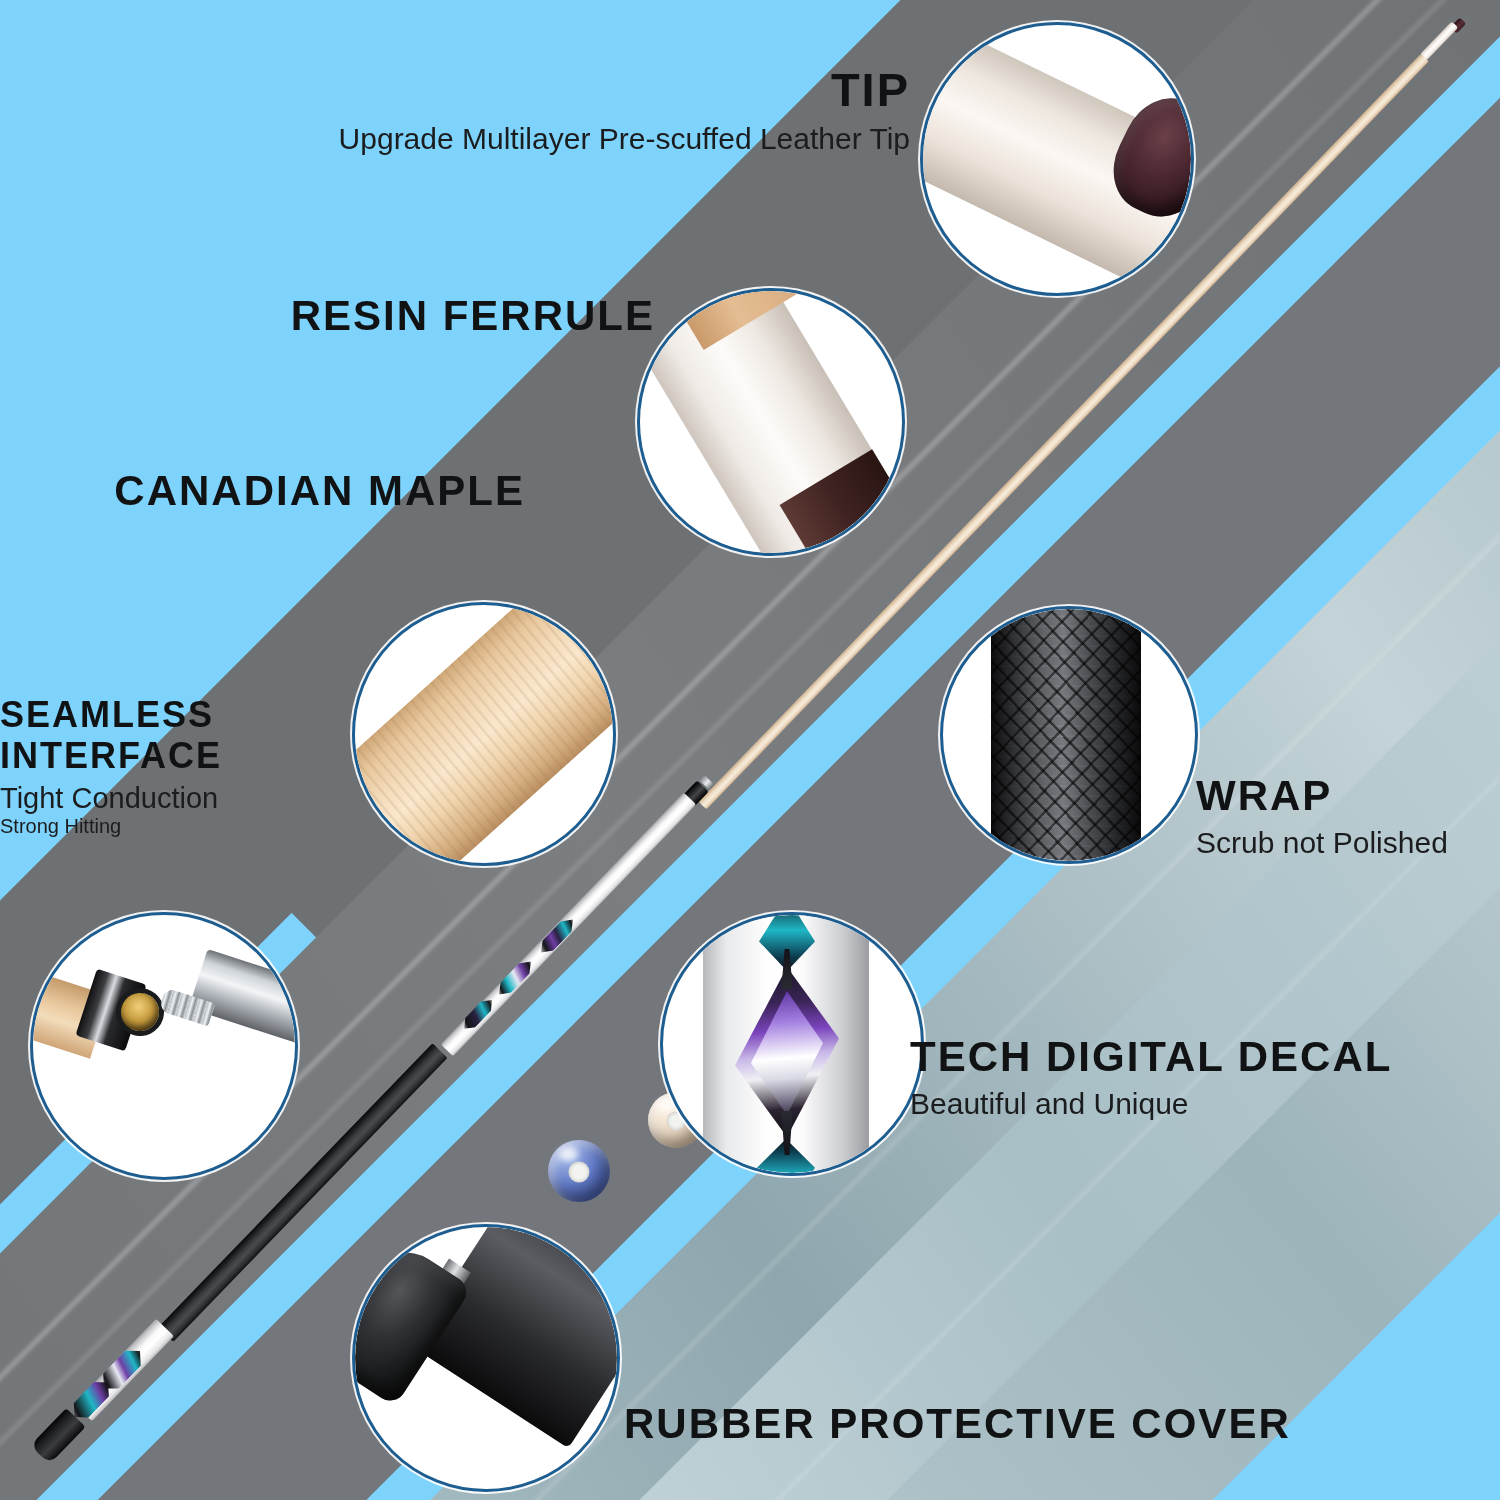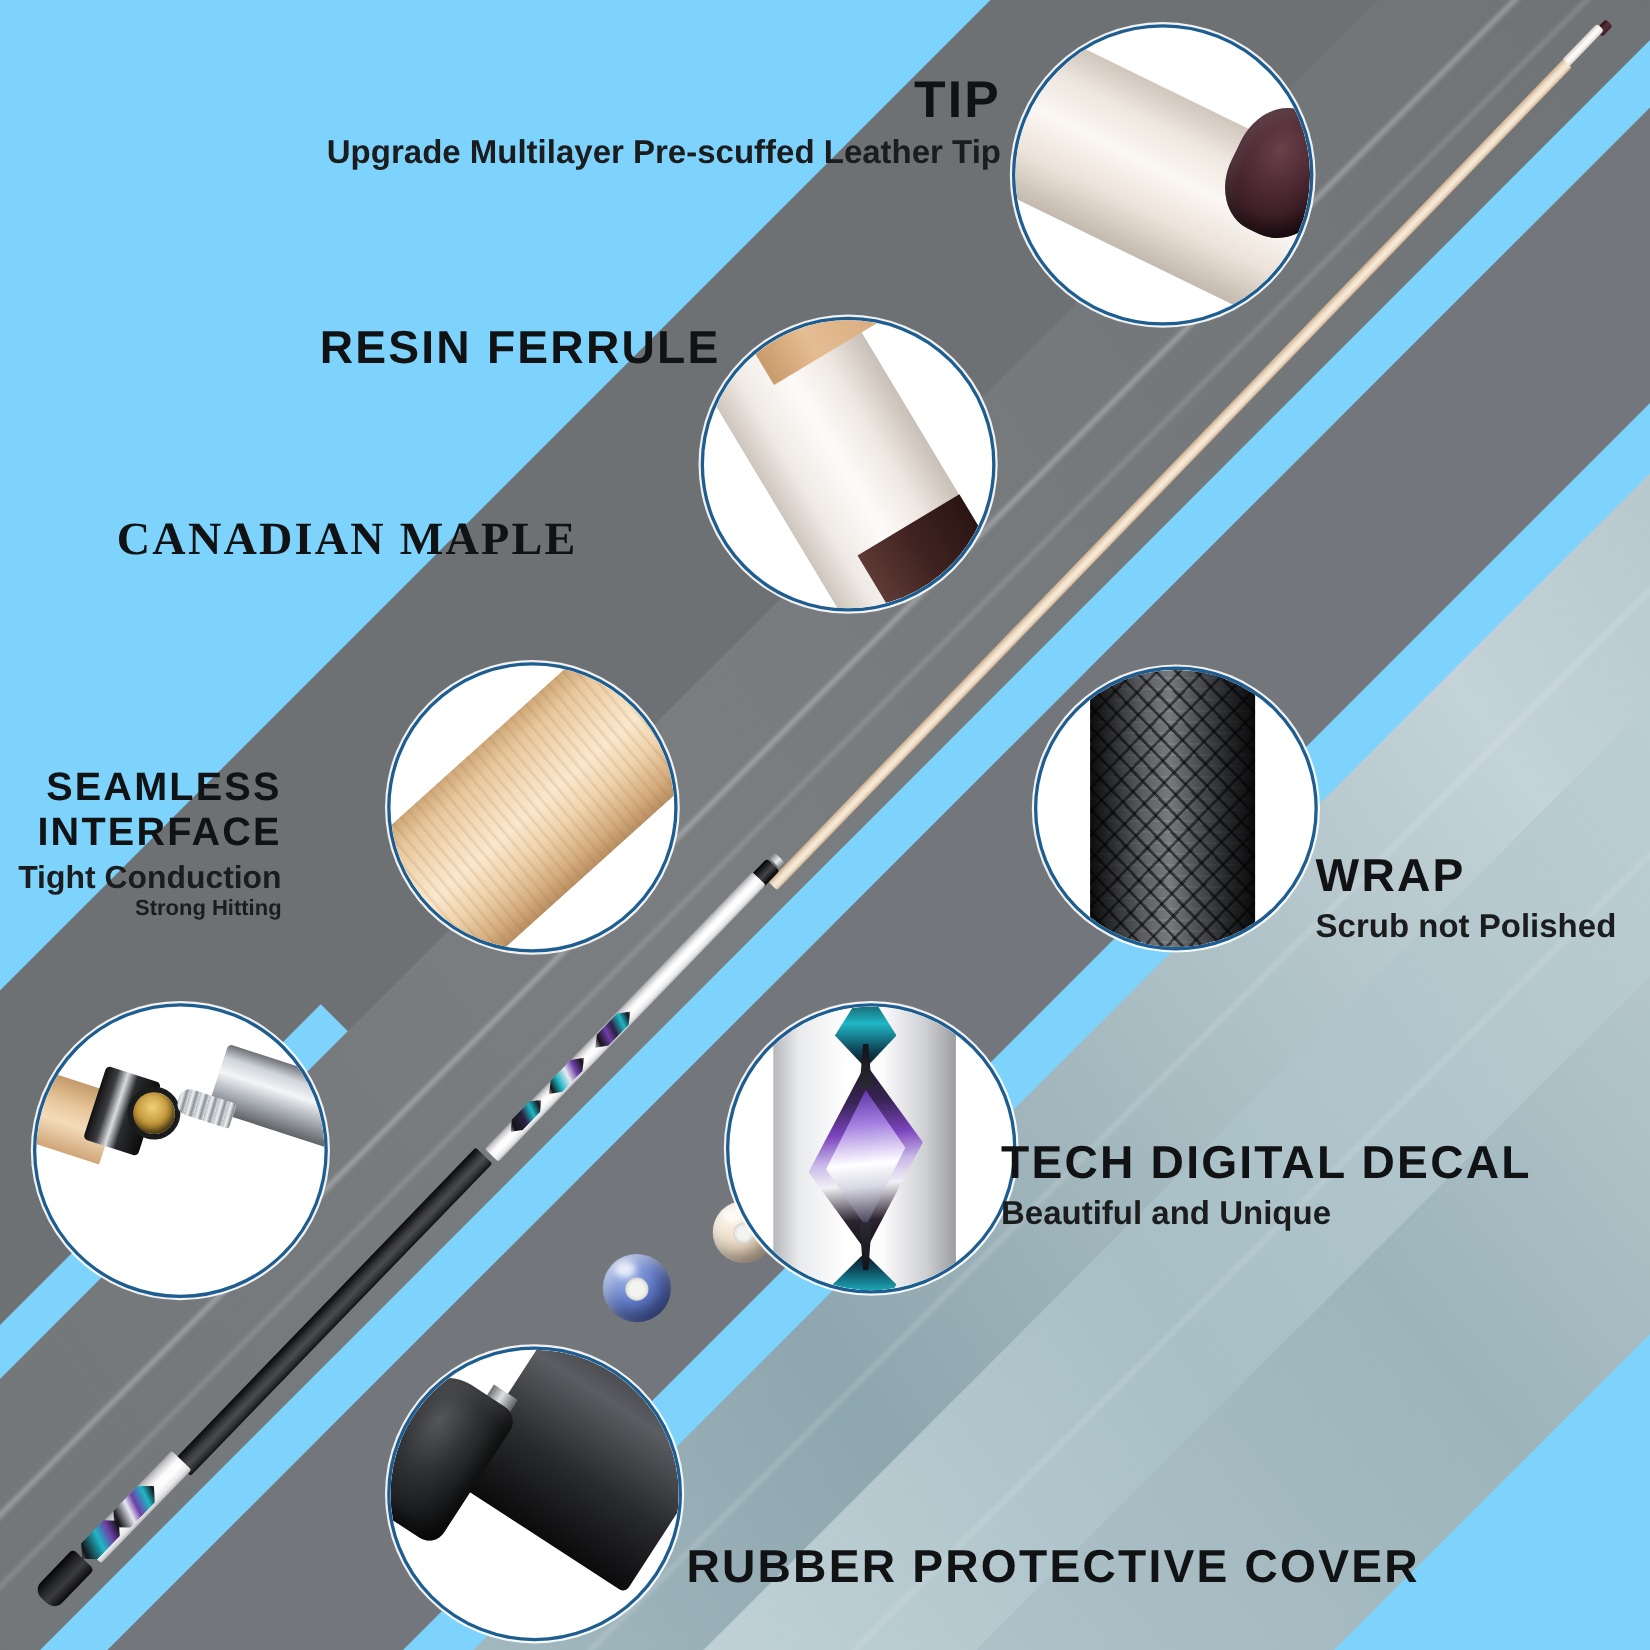--- a/index.html
+++ b/index.html
@@ -136,28 +136,28 @@
   
   .label { position: absolute; }
   .label .head {
     font-weight: 700;
     color: #111214;
     letter-spacing: 2px;
     line-height: 1.02;
     white-space: nowrap;
   }
   .label .sub {
-    font-weight: 700;
+    font-weight: 400;
     color: #1b1c1e;
     line-height: 1.12;
     white-space: nowrap;
   }
   .ta-r { text-align: right; }
   .ta-l { text-align: left; }
-  .ta-c { text-align: right; }
+  .ta-c { text-align: left; }
 </style>
 </head>
 <body>
 
 <div id="stage">
 
   <div class="bg-layer">
 
     <div class="band band-grey" style="top:-300px; height:300px; transform:rotate(-45deg) translate(0,0); left:-10%; width:200%;"></div>
 
@@ -356,21 +356,21 @@
   <div class="label ta-r" style="left:250px; top:66px; width:660px;">
     <div class="head" style="font-size:47px;">TIP</div>
     <div class="sub" style="font-size:30px; margin-top:8px;">Upgrade Multilayer Pre-scuffed Leather Tip</div>
   </div>
 
   <div class="label ta-r" style="left:170px; top:295px; width:485px;">
     <div class="head" style="font-size:42px;">RESIN FERRULE</div>
   </div>
 
   <div class="label ta-r" style="left:0px; top:470px; width:525px;">
-    <div class="head" style="font-size:42px;font-family:Liberation Serif, serif;">CANADIAN MAPLE</div>
+    <div class="head" style="font-size:42px;">CANADIAN MAPLE</div>
   </div>
 
   <div class="label ta-c" style="left:0px; top:697px; width:256px;">
     <div class="head" style="font-size:36px;">SEAMLESS</div>
     <div class="head" style="font-size:36px; margin-top:4px;">INTERFACE</div>
     <div class="sub" style="font-size:29px; margin-top:8px;">Tight Conduction</div>
     <div class="sub" style="font-size:20px;">Strong Hitting</div>
   </div>
 
   <div class="label ta-l" style="left:1196px; top:775px; width:300px;">

